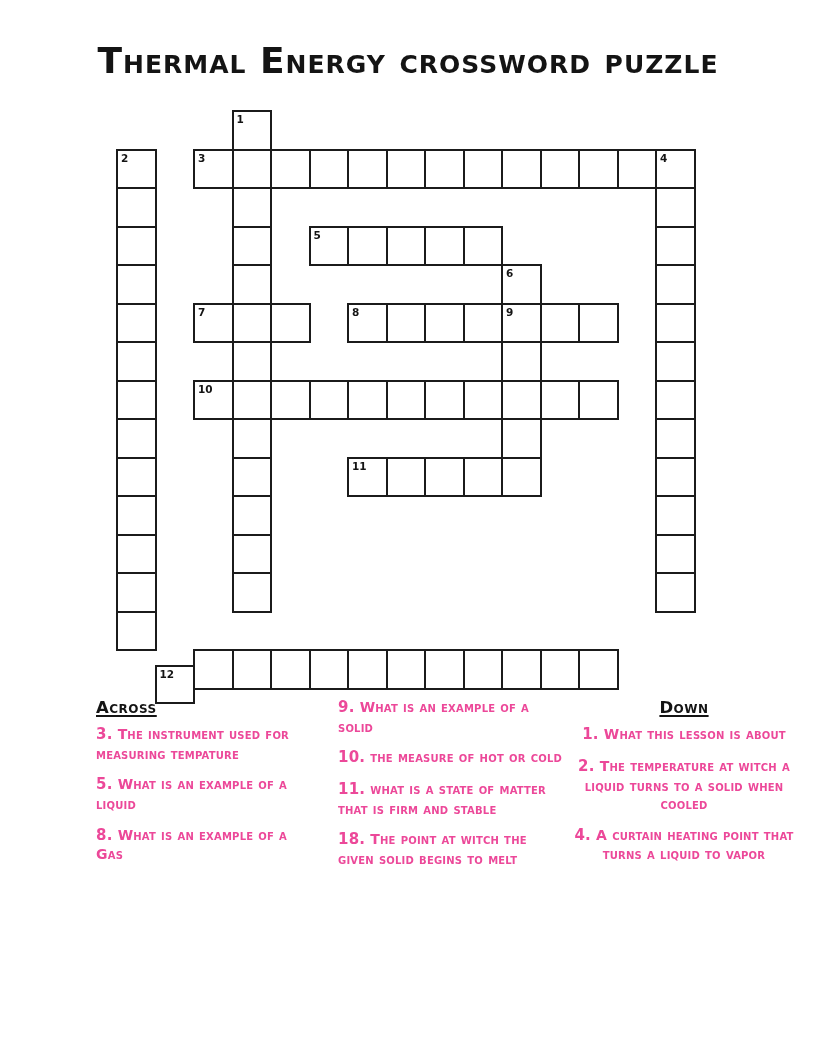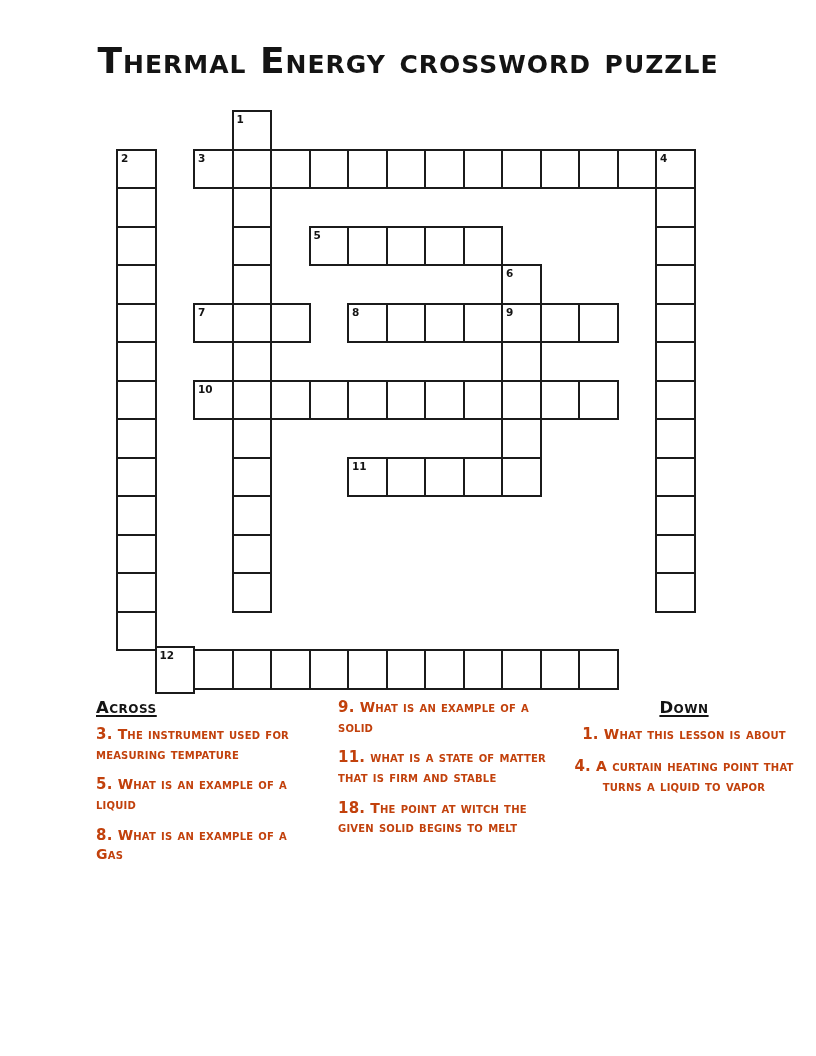--- a/index.html
+++ b/index.html
@@ -59,21 +59,21 @@
     margin: 0 0 8px 0;
     color: #141414;
   }
   .clue {
     margin: 0 0 12px 0;
     font-size: 14px;
     font-weight: 700;
     font-variant: small-caps;
     letter-spacing: 0.2px;
     line-height: 1.32;
-    color: #c2410c;
+    color: #ec4899;
   }
   .clue .num {
     font-size: 15px;
     font-weight: 800;
   }
 </style>
 </head>
 <body>
 
 <div class="page">
@@ -177,21 +177,21 @@
       <div class="cell" style="left: 424px; top: 379.5px; width: 40.5px; height: 40.5px;"></div>
       <div class="cell" style="left: 462.5px; top: 379.5px; width: 40.5px; height: 40.5px;"></div>
       <div class="cell" style="left: 539.5px; top: 379.5px; width: 40.5px; height: 40.5px;"></div>
       <div class="cell" style="left: 578px; top: 379.5px; width: 40.5px; height: 40.5px;"></div>
       <div class="cell" style="left: 347px; top: 456.5px; width: 40.5px; height: 40.5px;">
         <span class="num">11</span>
       </div>
       <div class="cell" style="left: 385.5px; top: 456.5px; width: 40.5px; height: 40.5px;"></div>
       <div class="cell" style="left: 424px; top: 456.5px; width: 40.5px; height: 40.5px;"></div>
       <div class="cell" style="left: 462.5px; top: 456.5px; width: 40.5px; height: 40.5px;"></div>
-      <div class="cell" style="left: 154.5px; top: 646px; width: 40.5px; height: 48px;">
+      <div class="cell" style="left: 154.5px; top: 665px; width: 40.5px; height: 39px;">
         <span class="num">12</span>
       </div>
       <div class="cell" style="left: 193px; top: 649px; width: 40.5px; height: 40.5px;"></div>
       <div class="cell" style="left: 231.5px; top: 649px; width: 40.5px; height: 40.5px;"></div>
       <div class="cell" style="left: 270px; top: 649px; width: 40.5px; height: 40.5px;"></div>
       <div class="cell" style="left: 308.5px; top: 649px; width: 40.5px; height: 40.5px;"></div>
       <div class="cell" style="left: 347px; top: 649px; width: 40.5px; height: 40.5px;"></div>
       <div class="cell" style="left: 385.5px; top: 649px; width: 40.5px; height: 40.5px;"></div>
       <div class="cell" style="left: 424px; top: 649px; width: 40.5px; height: 40.5px;"></div>
       <div class="cell" style="left: 462.5px; top: 649px; width: 40.5px; height: 40.5px;"></div>
@@ -204,24 +204,26 @@
 
     <div class="clue-col col-1">
       <div class="clue-heading">Across</div>
       <p class="clue"><span class="num">3.</span> <span>The instrument used for measuring tempature</span></p>
       <p class="clue"><span class="num">5.</span> <span>What is an example of a liquid</span></p>
       <p class="clue"><span class="num">8.</span> <span>What is an example of a Gas</span></p>
     </div>
 
     <div class="clue-col col-2">
       <p class="clue"><span class="num">9.</span> <span>What is an example of a solid</span></p>
+      <p class="clue"><span class="num">10.</span> <span>the measure of hot or cold</span></p>
       <p class="clue"><span class="num">11.</span> <span>what is a state of matter that is firm and stable</span></p>
       <p class="clue"><span class="num">18.</span> <span>The point at witch the given solid begins to melt</span></p>
     </div>
 
     <div class="clue-col col-3">
       <div class="clue-heading">Down</div>
       <p class="clue"><span class="num">1.</span> <span>What this lesson is about</span></p>
+      <p class="clue"><span class="num">2.</span> <span>The temperature at witch a liquid turns to a solid when cooled</span></p>
       <p class="clue"><span class="num">4.</span> <span>A curtain heating point that turns a liquid to vapor</span></p>
     </div>
 
   </div>
 </div>
 
 </body></html>

